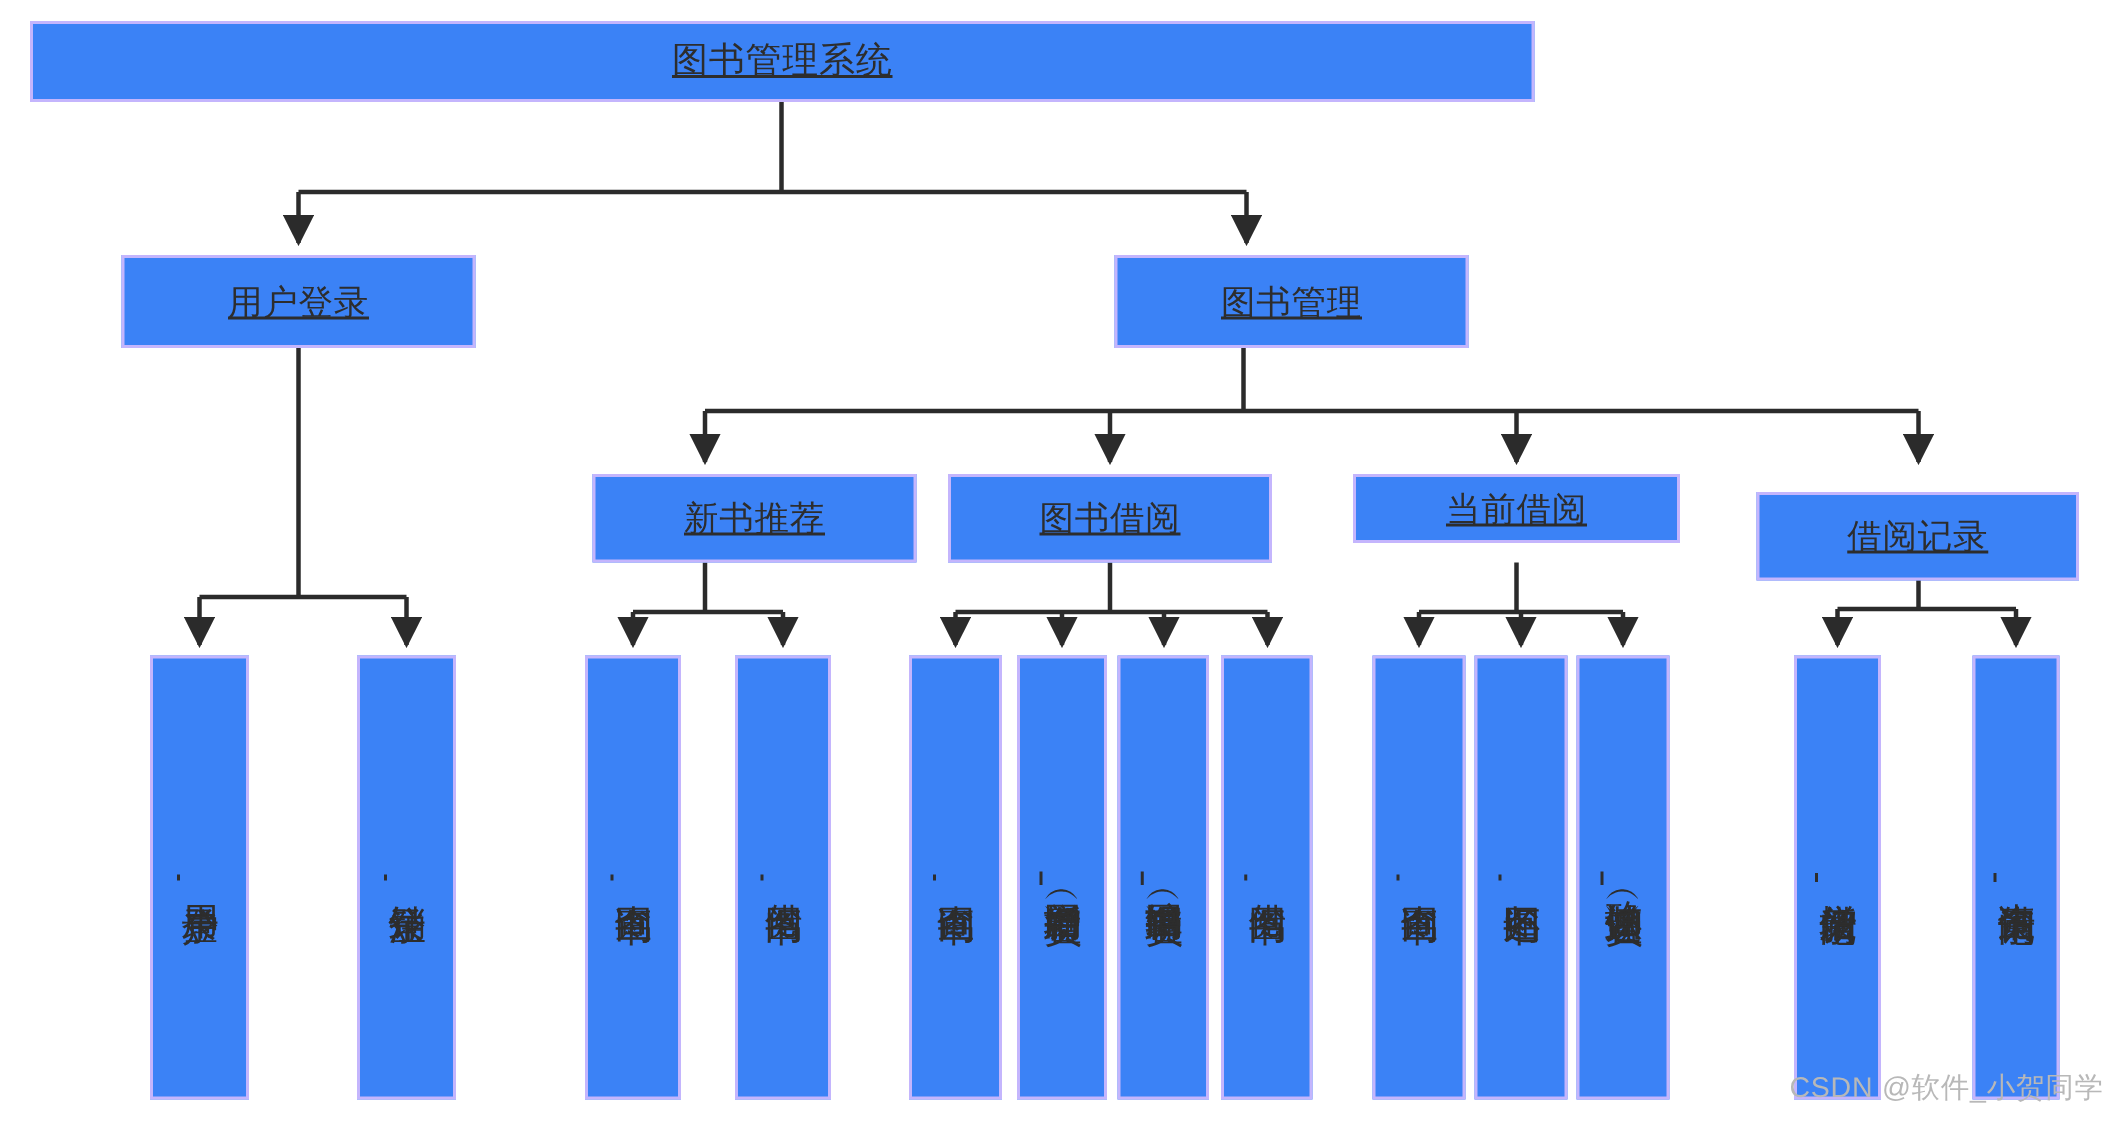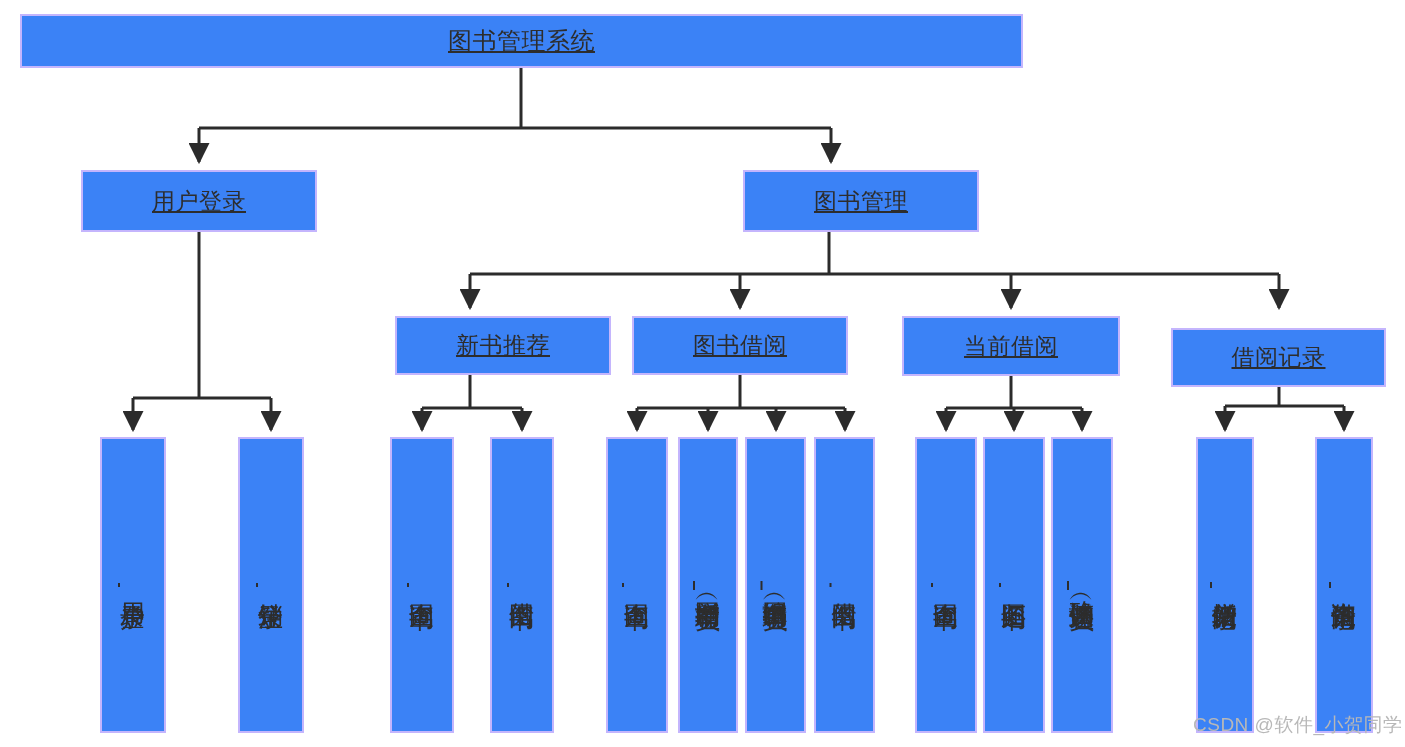--- a/index.html
+++ b/index.html
@@ -139,21 +139,21 @@
   <div class="node horiz" style="left:696px; top:170px; width:236px; height:62px;margin-left:47px;">
     <span class="label">图书管理</span>
   </div>
 
   <div class="node horiz" style="left:362px; top:316px; width:216px; height:59px;margin-left:33px;">
     <span class="label">新书推荐</span>
   </div>
   <div class="node horiz" style="left:632px; top:316px; width:216px; height:59px;">
     <span class="label">图书借阅</span>
   </div>
-  <div class="node horiz" style="left:902px; top:316px; width:218px; height:60px;">
+  <div class="node horiz" style="left:902px; top:316px; width:218px; height:46px;">
     <span class="label">当前借阅</span>
   </div>
   <div class="node horiz" style="left:1171px; top:316px; width:215px; height:59px;margin-top:12px;">
     <span class="label">借阅记录</span>
   </div>
 
   <div class="node vert" style="left:100px; top:437px; width:66px; height:296px;">
     <span class="label">用户登录</span>
   </div>
   <div class="node vert" style="left:238px; top:437px; width:66px; height:296px;">

